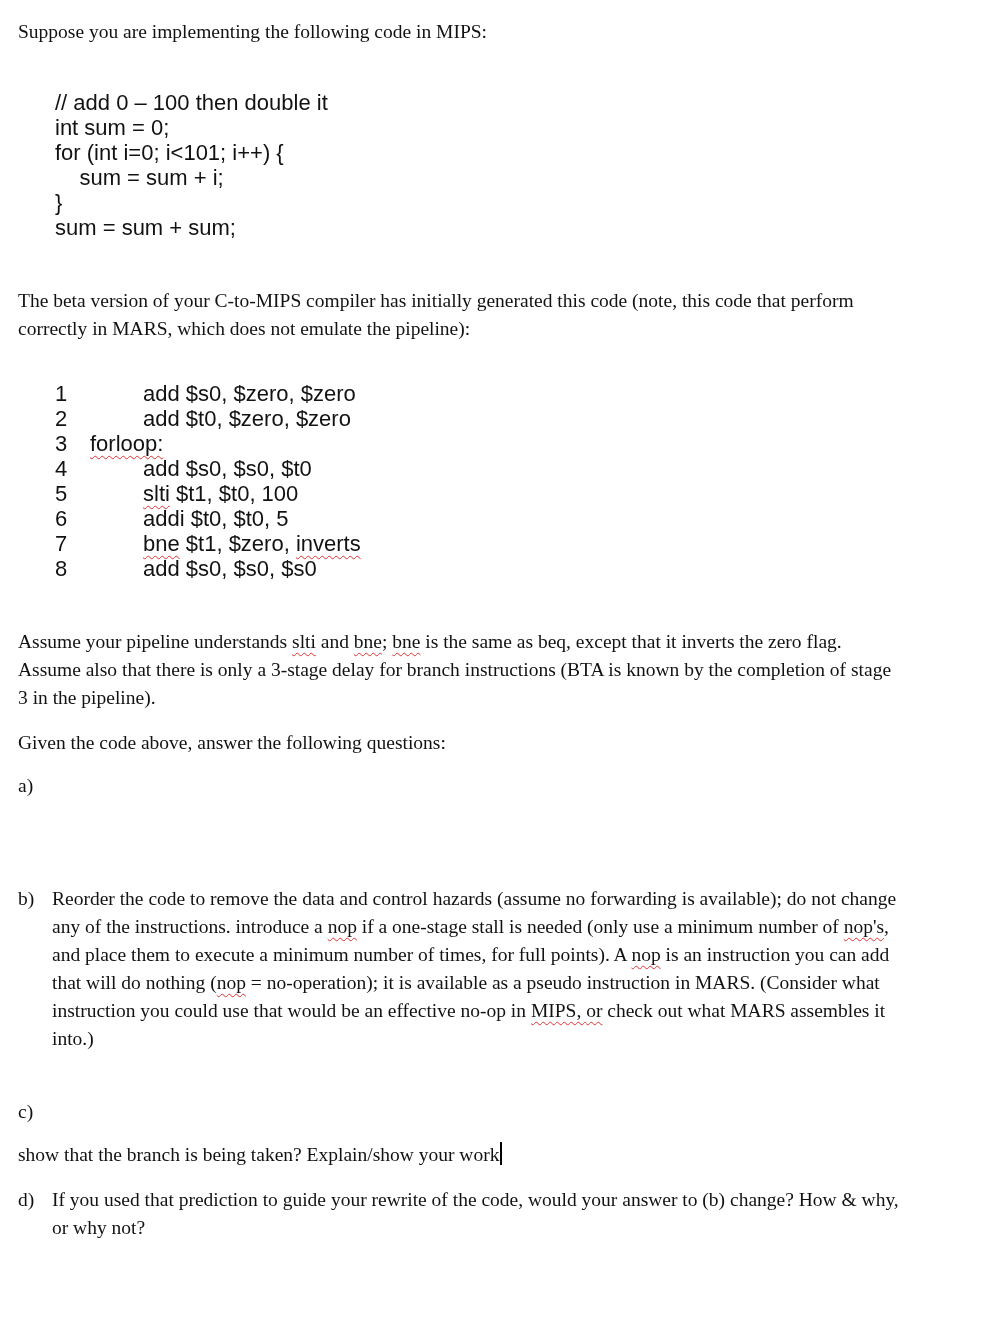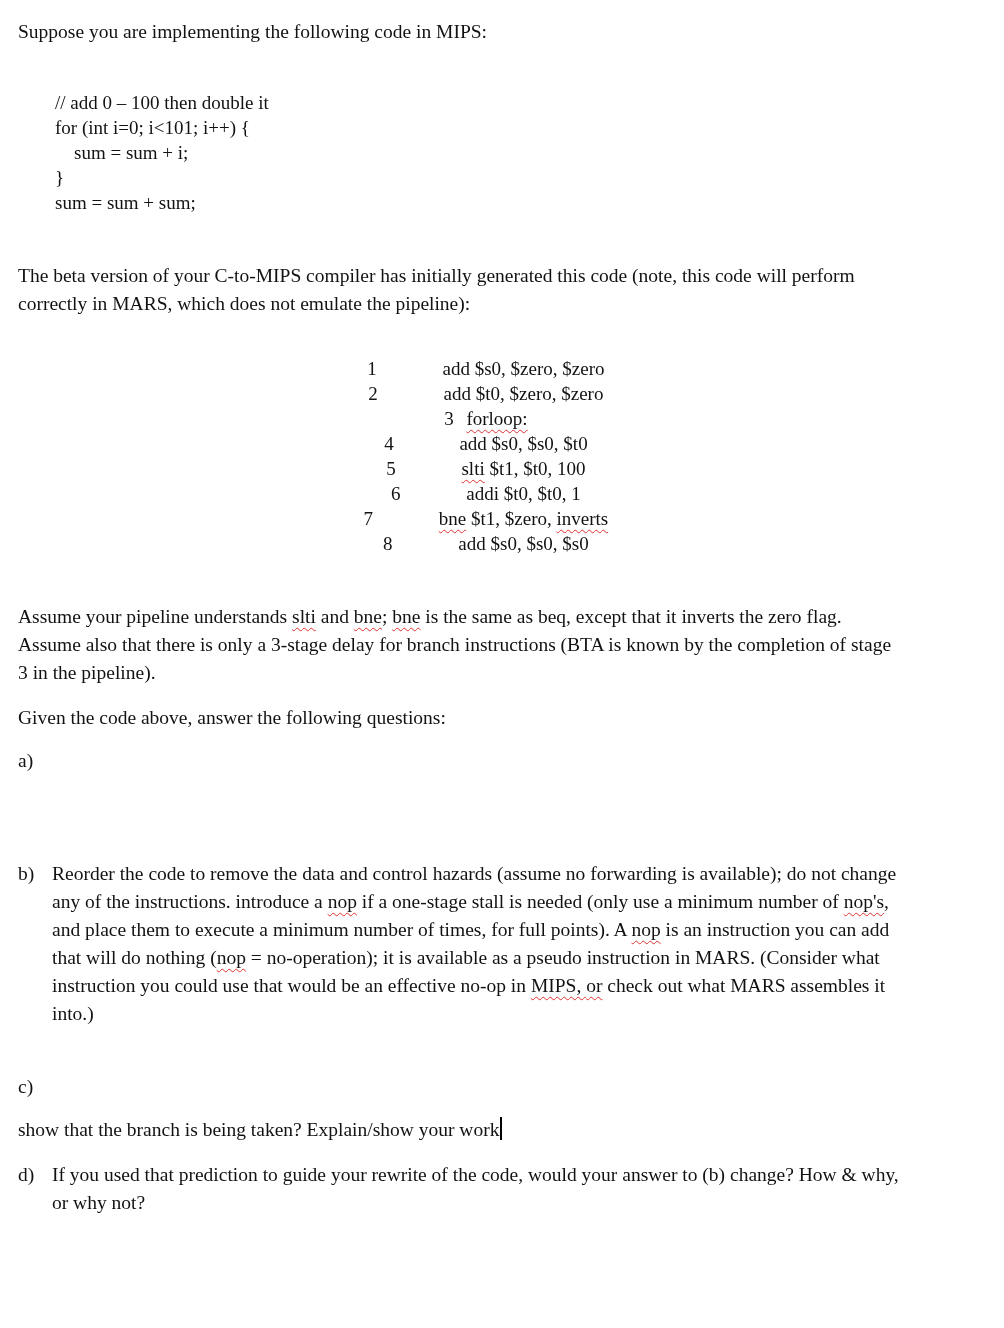--- a/index.html
+++ b/index.html
@@ -8,26 +8,26 @@
     width: 1004px; height: 1328px;
     background: #ffffff; color: #121212;
     font-family: "Liberation Serif", "DejaVu Serif", serif;
     overflow: hidden;
   }
   .page { padding: 18px 28px 0 18px; width: 932px; height: 1328px; }
 
   .body-text { font-size: 19.5px; line-height: 28px; margin: 0; max-width: 900px; }
 
   .code-block {
-    font-family: Liberation Serif, serif;
-    font-size: 19px;
+    font-family: Liberation Sans, sans-serif;
+    font-size: 22px;
   }
   .code-line { white-space: pre; line-height: 25px; }
   .c-code   { margin: 44px 0 0 37px; }
-  .mips-code{ margin: 38px 0 0 37px; text-align: center; }
+  .mips-code{ margin: 38px 0 0 37px; }
   .ln  { display: inline-block; width: 35px; }
   .ins { padding-left: 53px; }
   .lbl { padding-left: 0; }
 
   .assume-paragraph { margin-top: 47px; }
   .questions-intro  { margin-top: 17px; }
 
   .question { display: flex; margin: 0; }
   .q-a { margin-top: 15px; }
   .q-b { margin-top: 85px; }
@@ -56,35 +56,36 @@
 </style>
 </head>
 <body>
 
 <div class="page">
 
   <p class="body-text">Suppose you are implementing the following code in MIPS:</p>
 
   <div class="code-block c-code">
     <div class="code-line">// add 0 – 100 then double it</div>
+    <div class="code-line">int sum = 0;</div>
     <div class="code-line">for (int i=0; i&lt;101; i++) {</div>
     <div class="code-line">    sum = sum + i;</div>
     <div class="code-line">}</div>
     <div class="code-line">sum = sum + sum;</div>
   </div>
 
-  <p class="body-text compiler-paragraph">The beta version of your C-to-MIPS compiler has initially generated this code (note, this code will perform correctly in MARS, which does not emulate the pipeline):</p>
+  <p class="body-text compiler-paragraph">The beta version of your C-to-MIPS compiler has initially generated this code (note, this code that perform correctly in MARS, which does not emulate the pipeline):</p>
 
   <div class="code-block mips-code">
     <div class="code-line"><span class="ln">1</span><span class="ins">add $s0, $zero, $zero</span></div>
     <div class="code-line"><span class="ln">2</span><span class="ins">add $t0, $zero, $zero</span></div>
     <div class="code-line"><span class="ln">3</span><span class="lbl sq">forloop:</span></div>
     <div class="code-line"><span class="ln">4</span><span class="ins">add $s0, $s0, $t0</span></div>
     <div class="code-line"><span class="ln">5</span><span class="ins"><span class="sq">slti</span><span> $t1, $t0, 100</span></span></div>
-    <div class="code-line"><span class="ln">6</span><span class="ins">addi $t0, $t0, 1</span></div>
+    <div class="code-line"><span class="ln">6</span><span class="ins">addi $t0, $t0, 5</span></div>
     <div class="code-line"><span class="ln">7</span><span class="ins"><span class="sq">bne</span><span> $t1, $zero, </span><span class="sq">inverts</span></span></div>
     <div class="code-line"><span class="ln">8</span><span class="ins">add $s0, $s0, $s0</span></div>
   </div>
 
   <p class="body-text assume-paragraph"><span>Assume your pipeline understands </span><span class="sq">slti</span><span> and </span><span class="sq">bne</span><span>; </span><span class="sq">bne</span><span> is the same as beq, except that it inverts the zero flag. Assume also that there is only a 3-stage delay for branch instructions (BTA is known by the completion of stage 3 in the pipeline).</span></p>
 
   <p class="body-text questions-intro">Given the code above, answer the following questions:</p>
 
   <div class="question q-a">
     <span class="qletter">a)</span>

